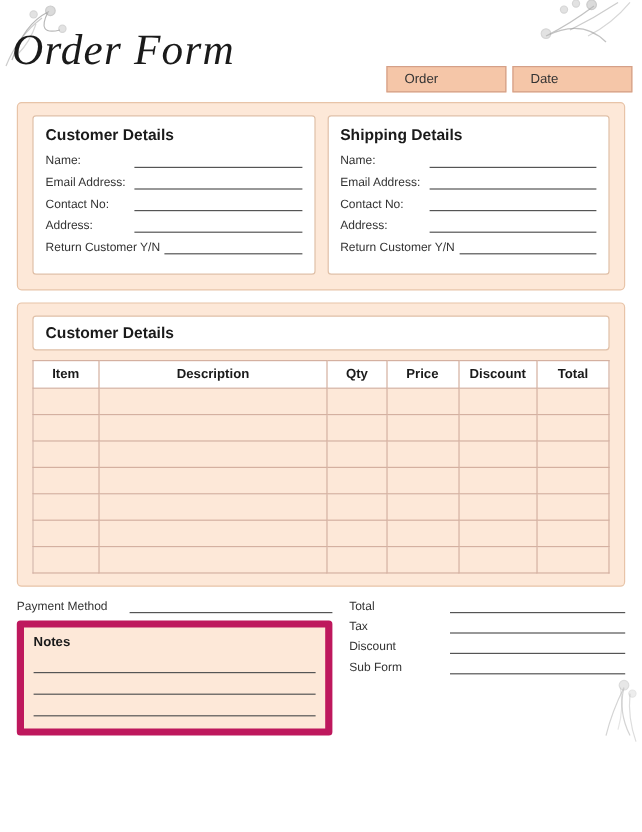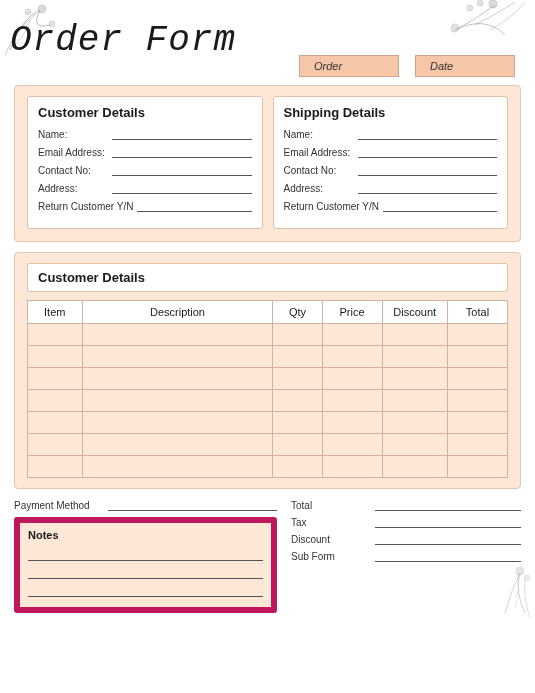--- a/index.html
+++ b/index.html
@@ -31,35 +31,34 @@
       position: absolute;
       top: 0; right: 0;
       width: 120px; height: 55px;
       opacity: 0.6;
     }
 
     .order-form-title {
       position: absolute;
       left: 10px;
       top: 20px;
-      font-family: Liberation Mono, monospace;
+      font-family: Liberation Serif, serif;
       font-size: 36px;
       font-style: italic;
       font-weight: normal;
       color: #1a1a1a;
       letter-spacing: 1px;
     }
 
     .header-fields {
       position: absolute;
-      right: 20px;
+      right: 8px;
       top: 55px;
       display: flex;
-      gap: 16px;
-      font-style: italic;
+      gap: 5px;
     }
 
     .header-field {
       background: #f5c6a8;
       border: 1px solid #d4a088;
       padding: 4px 14px;
       font-size: 11px;
       color: #333;
       min-width: 100px;
     }
@@ -145,21 +144,21 @@
       border-collapse: collapse;
       background: #fff;
     }
 
     .order-table th {
       background: #fff;
       border: 1px solid #d4b0a0;
       padding: 5px 4px;
       text-align: center;
       font-size: 11px;
-      font-weight: normal;
+      font-weight: bold;
       color: #1a1a1a;
       margin-top: 12px;
     }
 
     .order-table td {
       border: 1px solid #d4b0a0;
       padding: 0;
       height: 22px;
       background: #fde8d8;
     }

